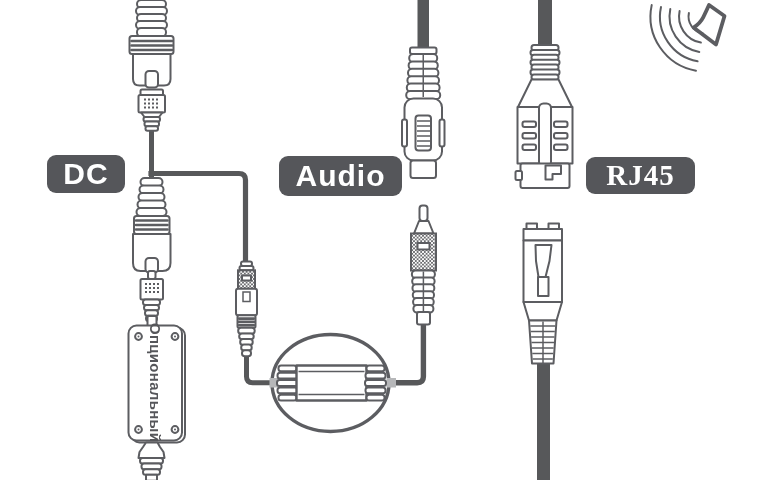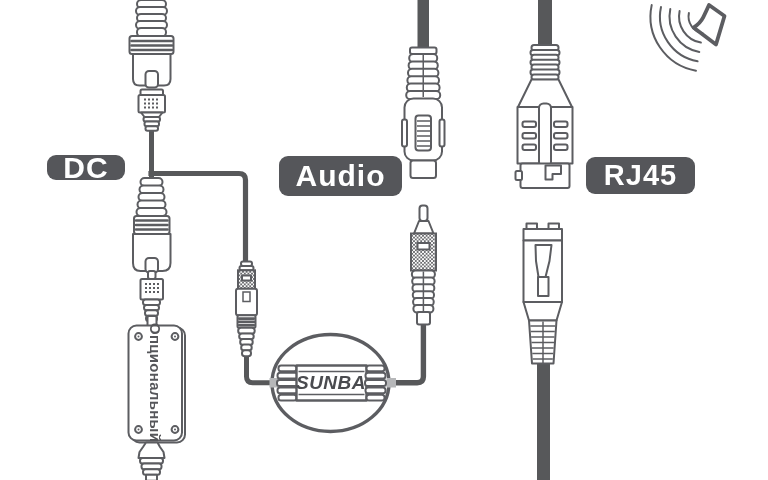--- a/index.html
+++ b/index.html
@@ -258,23 +258,22 @@
   <g>
     <path d="M709,5 L724.5,16 L716,44.5 L693.5,27.5 Q700,23.5 703.2,17.3 Q706.2,11.3 709,5 Z" fill="#fff" stroke="#5c5d61" stroke-width="3.8" stroke-linejoin="round"></path>
     <path class="ln" stroke-width="4.2" d="M702.6,33.2 A17,17 0 0 1 688.9,13.0"></path>
     <path class="ln" stroke-width="4.2" d="M700.9,42.6 A26.5,26.5 0 0 1 679.6,11.0"></path>
     <path class="ln" stroke-width="4.2" d="M699.3,51.9 A36,36 0 0 1 670.3,9.0"></path>
     <path class="ln" stroke-width="4.2" d="M697.6,61.3 A45.5,45.5 0 0 1 661.0,7.0"></path>
     <path class="ln" stroke-width="4.2" d="M696.0,70.7 A55,55 0 0 1 651.7,5.1"></path>
   </g>
 </svg>
 
-  <div class="tag" style="left:47px;top:155px;width:78px;height:25px;font-size:30px;">DC</div>
+  <div class="tag" style="left:47px;top:155px;width:78px;height:38px;font-size:30px;">DC</div>
 
   <div class="tag" style="left:279px;top:156px;width:123px;height:40px;font-size:30px;">Audio</div>
 
-  <div class="tag" style="left:586px;top:157px;width:109px;height:37px;font-size:29px;">RJ45</div>
-
-  <div class="brand" style="left:296px;top:368px;width:70px;height:30px;font-size:19px;letter-spacing:.5px;">SUNBA</div>
+  <div class="tag" style="left:586px;top:157px;width:109px;height:37px;font-size:29px;font-family:Liberation Serif, serif;">RJ45</div>
+
 
   <div class="vtext" style="left:128px;top:325px;width:54px;height:115px;font-size:15px;">Опциональный</div>
 
 </div>
 
 </body></html>

